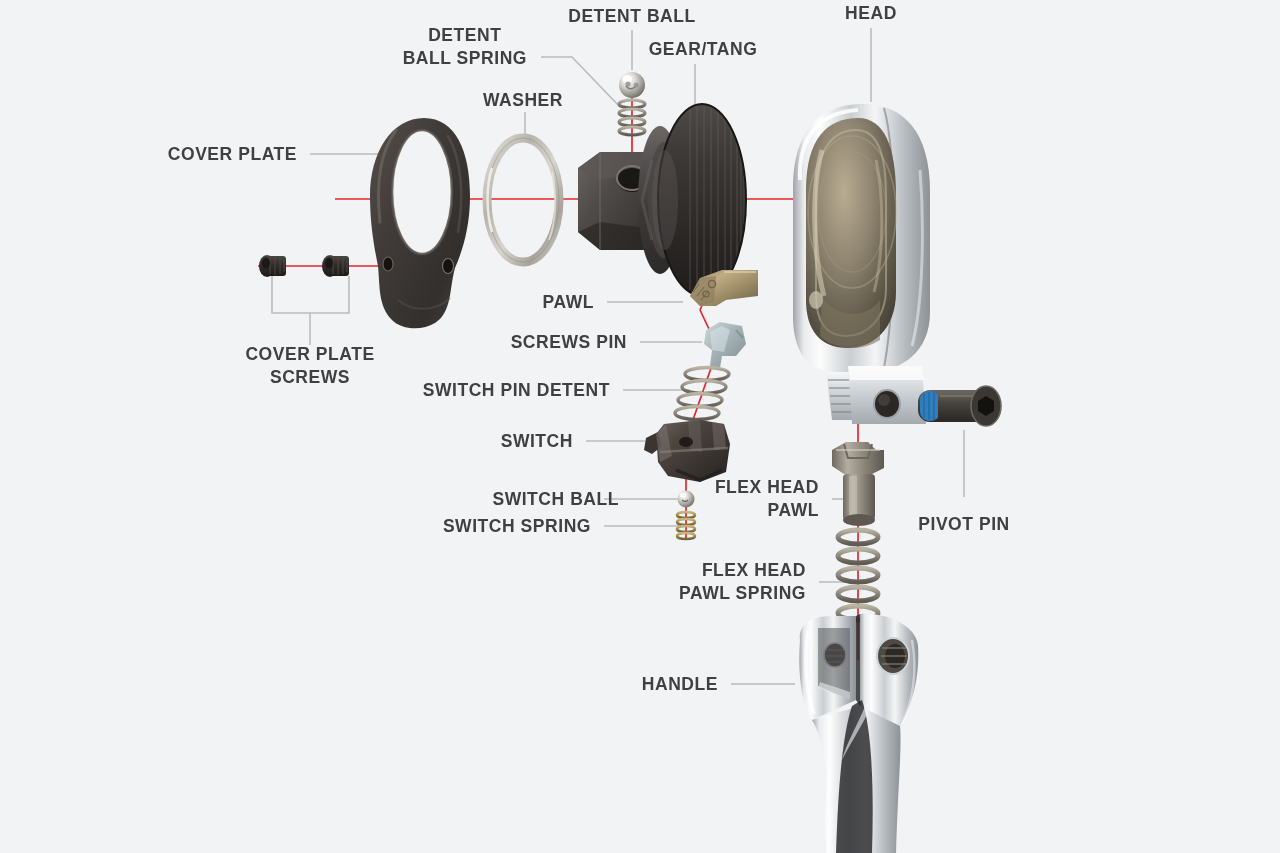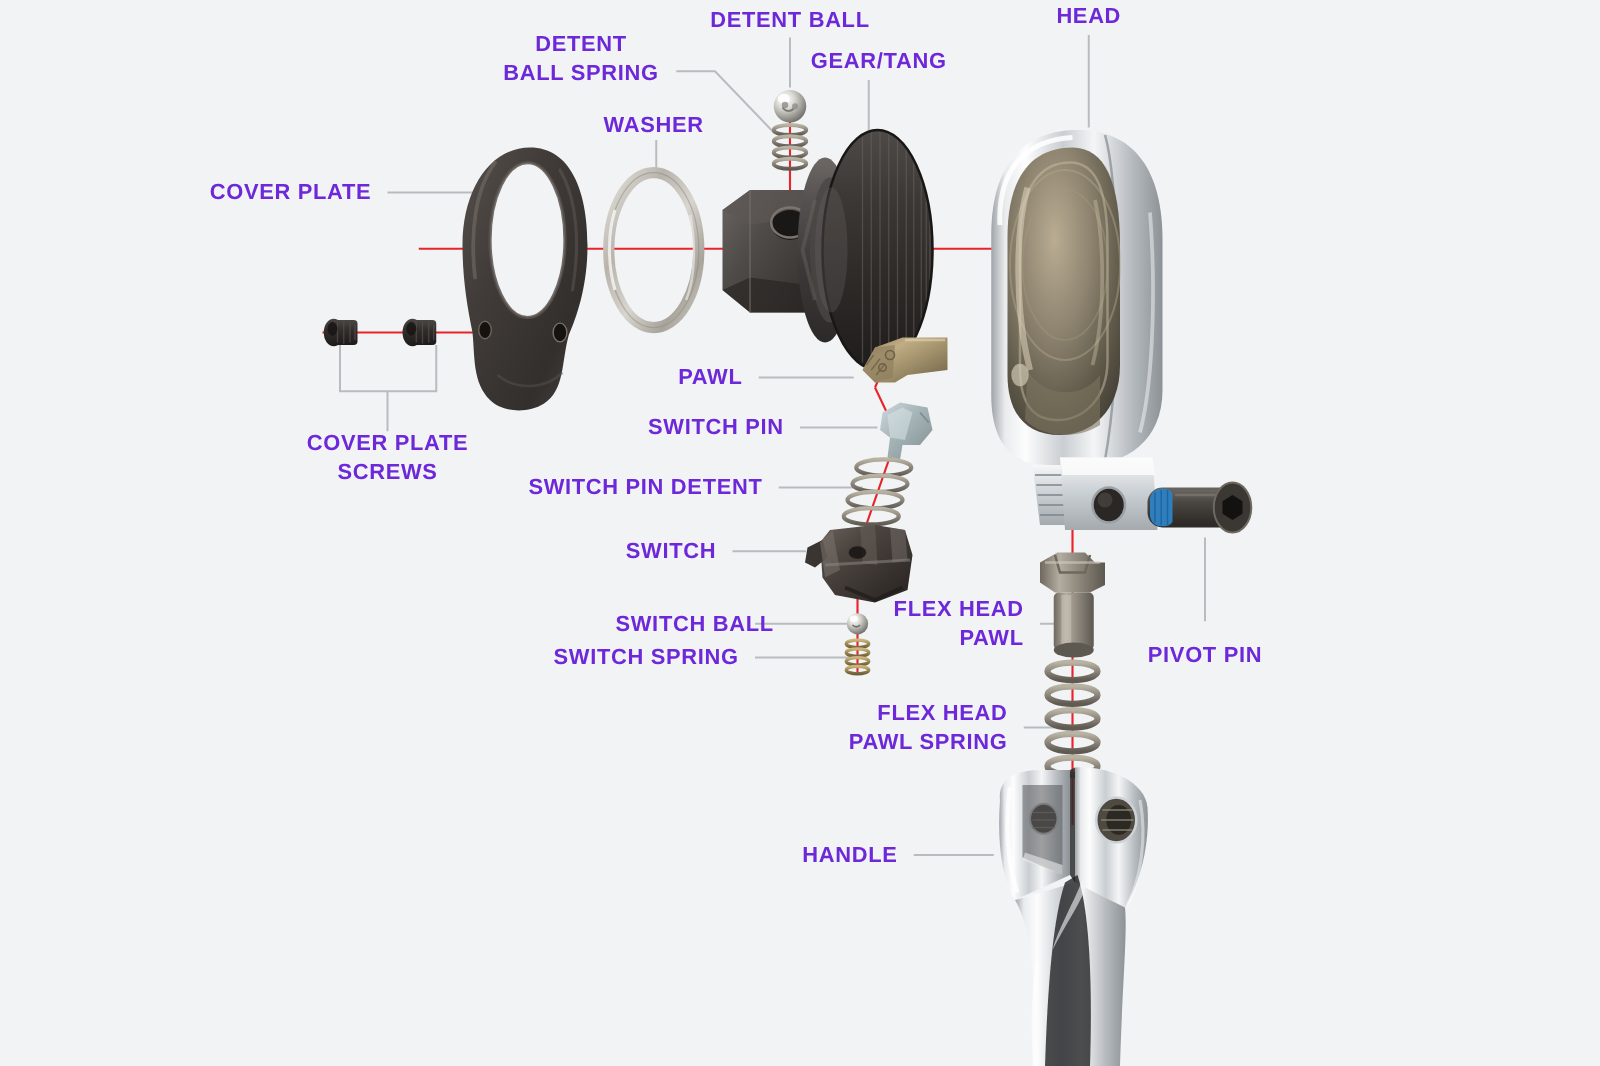--- a/index.html
+++ b/index.html
@@ -17,21 +17,21 @@
     font-family: "Liberation Sans", sans-serif;
   }
   #artwork {
     position: absolute;
     inset: 0;
     width: 1280px;
     height: 853px;
   }
   .label {
     position: absolute;
-    color: #6d28d9;
+    color: #404040;
     font-family: "Liberation Sans", sans-serif;
     font-size: 17.5px;
     font-weight: bold;
     letter-spacing: 0.55px;
     line-height: 23px;
     white-space: pre;
     user-select: none;
   }
   .label.right  { text-align: right; transform: translate(-100%, -50%); }
   .label.center { text-align: center; transform: translate(-50%, -50%); }
@@ -479,21 +479,21 @@
     <div class="label right" style="left:297px;  top:154px;">COVER PLATE</div>
     <div class="label center" style="left:310px;  top:366px;">COVER PLATE
 SCREWS</div>
     <div class="label right" style="left:527px;  top:47px;  text-align:center;">DETENT
 BALL SPRING</div>
     <div class="label right" style="left:563px;  top:100px;">WASHER</div>
     <div class="label center" style="left:632px;  top:16px;">DETENT BALL</div>
     <div class="label center" style="left:703px;  top:49px;">GEAR/TANG</div>
     <div class="label center" style="left:871px;  top:13px;">HEAD</div>
     <div class="label right" style="left:594px;  top:302px;">PAWL</div>
-    <div class="label right" style="left:627px;  top:342px;">SWITCH PIN</div>
+    <div class="label right" style="left:627px;  top:342px;">SCREWS PIN</div>
     <div class="label right" style="left:610px;  top:390px;">SWITCH PIN DETENT</div>
     <div class="label right" style="left:573px;  top:441px;">SWITCH</div>
     <div class="label right" style="left:591px;  top:499px;margin-left:28px;">SWITCH BALL</div>
     <div class="label right" style="left:591px;  top:526px;">SWITCH SPRING</div>
     <div class="label right" style="left:819px;  top:499px; text-align:right;">FLEX HEAD
 PAWL</div>
     <div class="label right" style="left:806px;  top:582px; text-align:right;">FLEX HEAD
 PAWL SPRING</div>
     <div class="label center" style="left:964px;  top:512px;margin-top:12px;">PIVOT PIN</div>
     <div class="label right" style="left:718px;  top:684px;">HANDLE</div>

